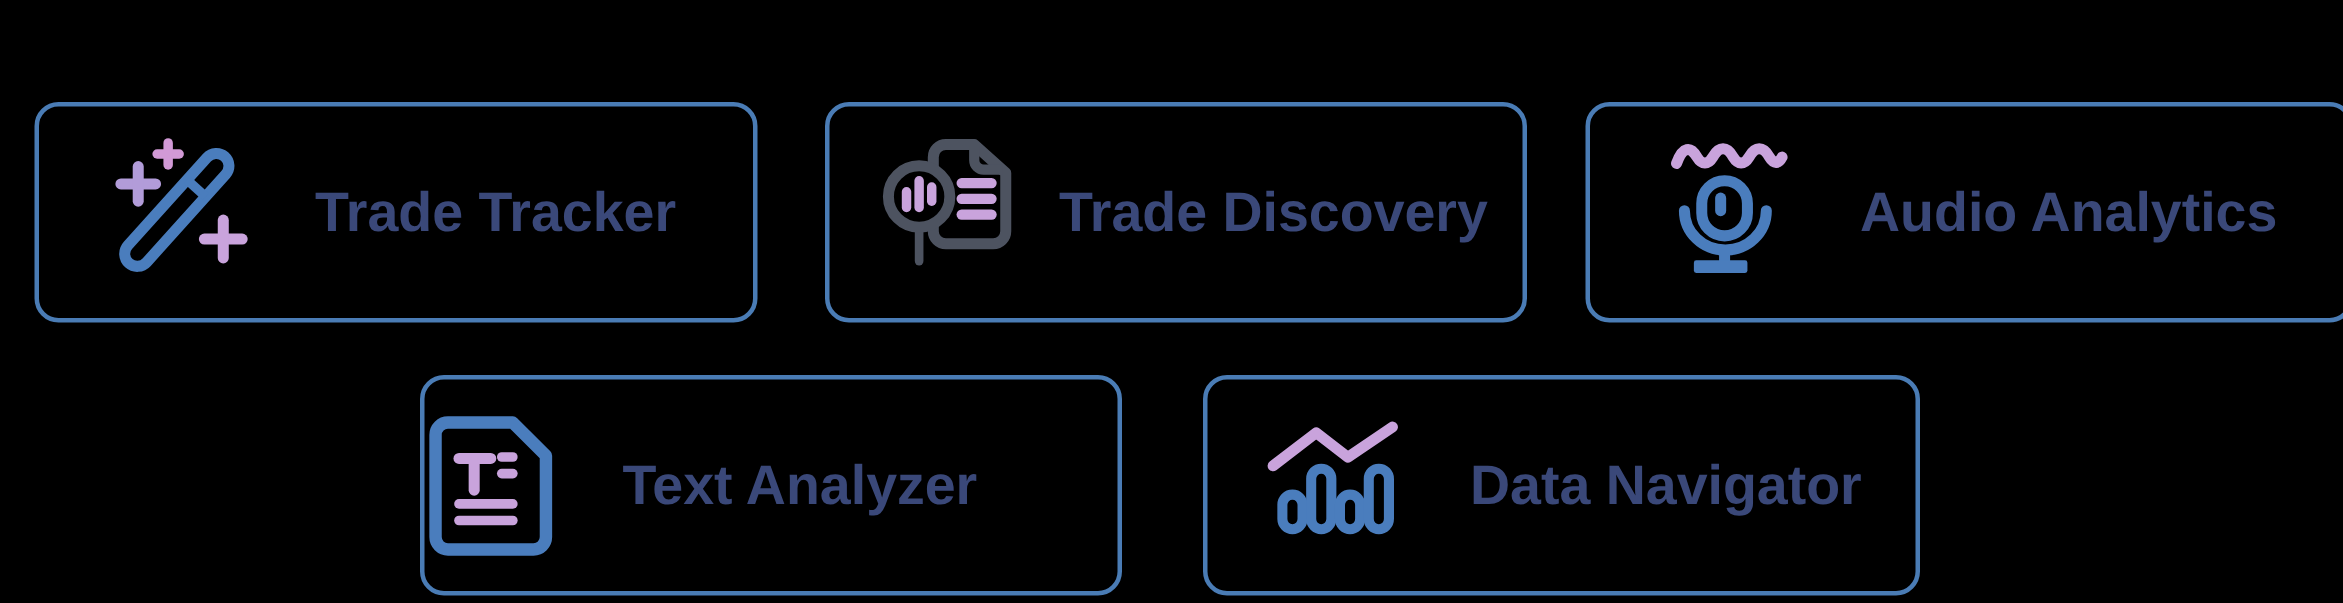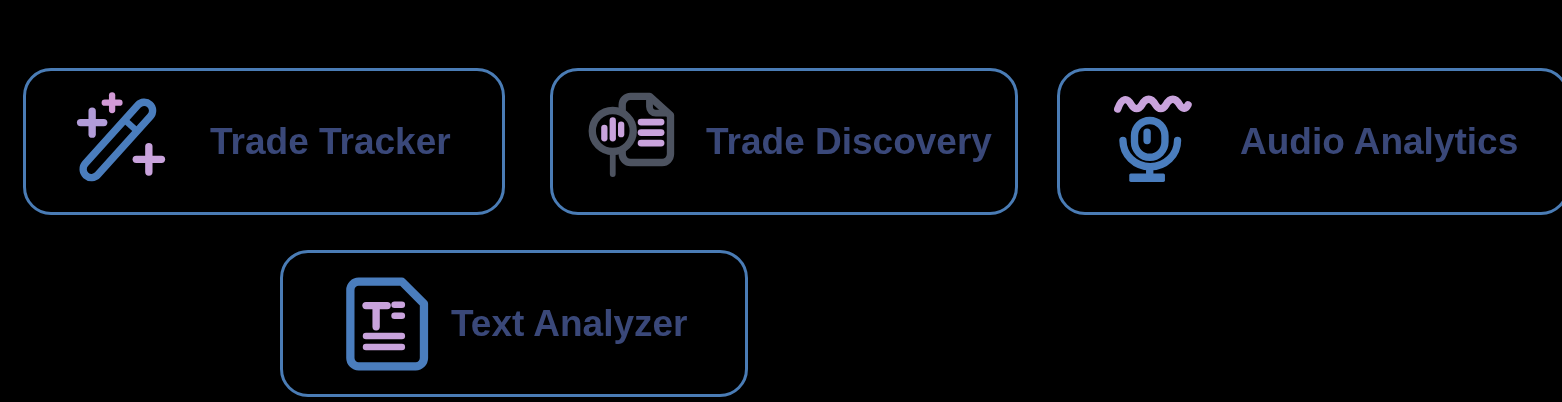--- a/index.html
+++ b/index.html
@@ -18,30 +18,30 @@
     position:relative;
     width:1562px;height:402px;
     background:var(--page-bg);
     overflow:hidden;
     font-family:"Liberation Sans", sans-serif;
   }
   .card{
     position:absolute;
     height:147px;
     border:3px solid var(--card-border);
-    border-radius:28px;
+    border-radius:16px;
     display:flex;
     align-items:center;
     background:transparent;
     cursor:pointer;
   }
   .c1{left:23px;  top:68px;  width:482px; padding-left:42px; gap:37px;}
   .c2{left:550px; top:68px;  width:468px; padding-left:30px; gap:11px;}
   .c3{left:1057px;top:68px;  width:512px; padding-left:43px; gap:32px;}
-  .c4{left:280px; top:250px; width:468px; padding-left:60px; gap:16px;}
+  .c4{left:280px; top:250px; width:468px; gap:40px;}
   .c5{left:802px; top:250px; width:478px; padding-left:34px; gap:41px;}
   .icon{flex:none;display:block;line-height:0;}
   .label{
     font-size:37px;
     font-weight:700;
     color:var(--label-text);
     white-space:nowrap;
     letter-spacing:0px;
   }
   
@@ -130,14 +130,26 @@
           <line x1="56" y1="29" x2="64" y2="29"></line>
           <line x1="56" y1="41" x2="64" y2="41"></line>
           <line x1="25" y1="63" x2="64" y2="63"></line>
           <line x1="25" y1="75" x2="64" y2="75"></line>
         </g>
       </svg>
     </span>
     <span class="label">Text Analyzer</span>
   </div>
 
+  <div class="card c5">
+    <span class="icon">
+      <svg width="100" height="96" viewBox="0 0 100 100">
+        <polyline class="sp" points="8,36 38,13 60,30 91,9" stroke-width="7.5" stroke-linecap="round" stroke-linejoin="round"></polyline>
+        <rect class="sb" x="14.5" y="56" width="14" height="24" rx="7" stroke-width="7"></rect>
+        <rect class="sb" x="34.5" y="38" width="14" height="42" rx="7" stroke-width="7"></rect>
+        <rect class="sb" x="54.5" y="56" width="14" height="24" rx="7" stroke-width="7"></rect>
+        <rect class="sb" x="74.5" y="38" width="14" height="42" rx="7" stroke-width="7"></rect>
+      </svg>
+    </span>
+    <span class="label">Data Navigator</span>
+  </div>
 
 </div>
 
 </body></html>

